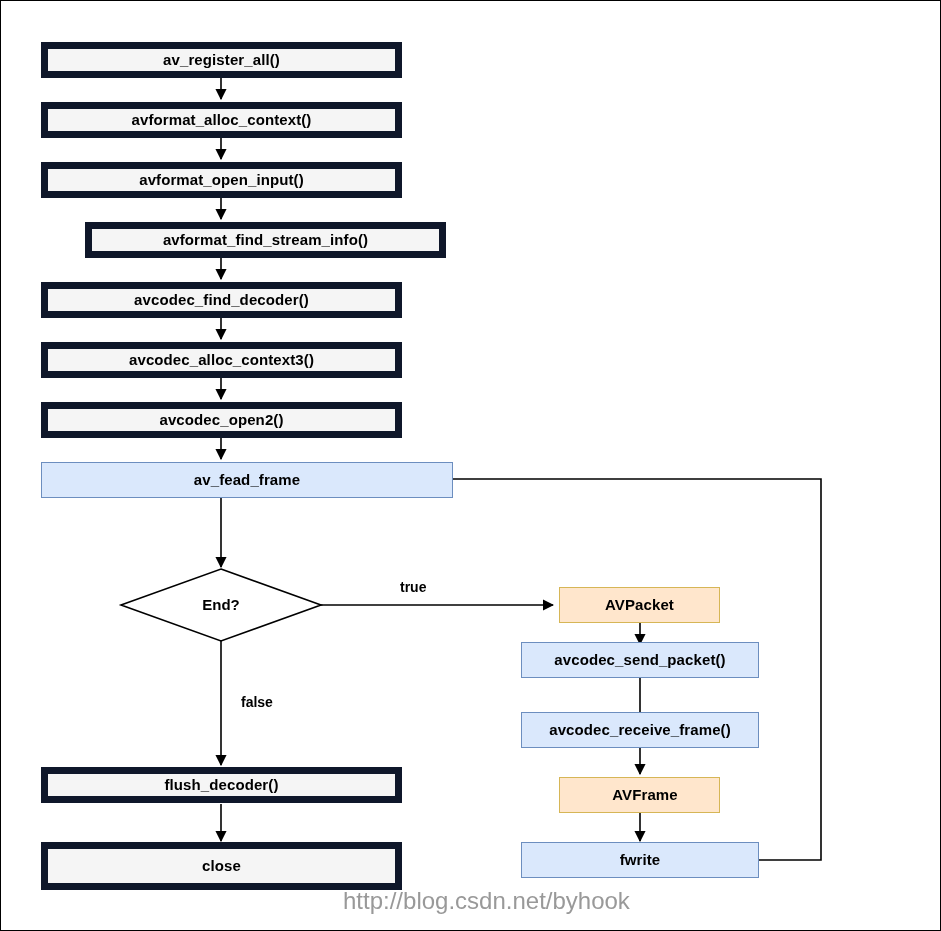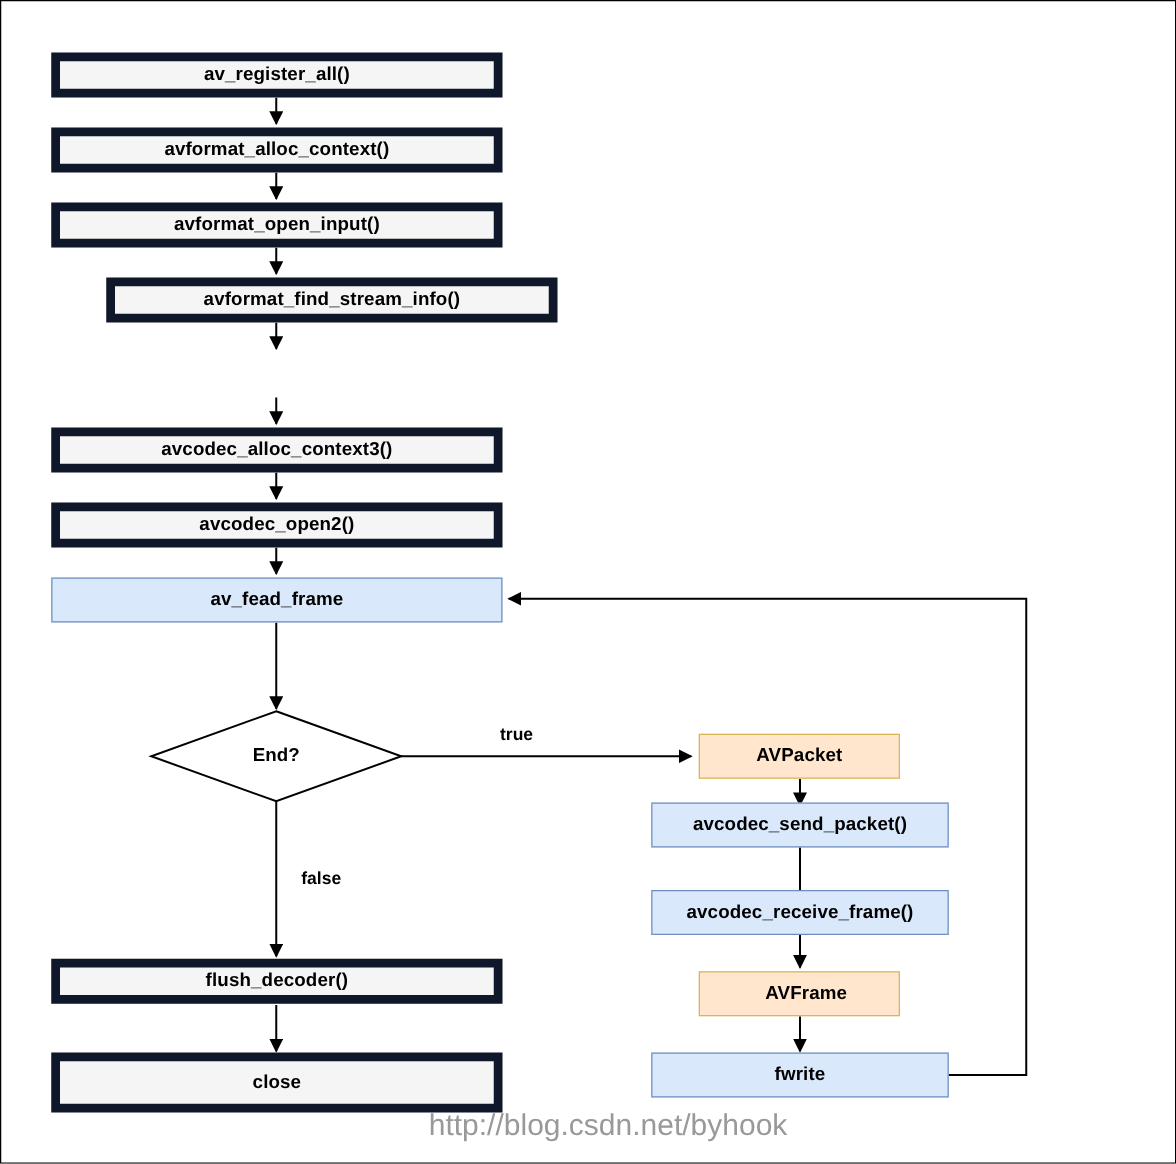--- a/index.html
+++ b/index.html
@@ -116,27 +116,30 @@
   </div>
   <div class="node gray" style="left:40px; top:101px; width:361px; height:36px;">
     <span>avformat_alloc_context()</span>
   </div>
   <div class="node gray" style="left:40px; top:161px; width:361px; height:36px;text-align:right;">
     <span>avformat_open_input()</span>
   </div>
   <div class="node gray" style="left:40px; top:221px; width:361px; height:36px;margin-left:44px;">
     <span>avformat_find_stream_info()</span>
   </div>
+  <div class="node gray" style="left:40px; top:281px; width:361px; height:36px;">
+    <span>avcodec_find_decoder()</span>
+  </div>
   <div class="node gray" style="left:40px; top:341px; width:361px; height:36px;">
     <span>avcodec_alloc_context3()</span>
   </div>
   <div class="node gray" style="left:40px; top:401px; width:361px; height:36px;">
     <span>avcodec_open2()</span>
   </div>
-  <div class="node blue" style="left:40px; top:461px; width:361px; height:36px;">
+  <div class="node blue" style="left:40px; top:461px; width:412px; height:36px;">
     <span>av_fead_frame</span>
   </div>
 
   <div class="diamond-label" style="left:170px; top:595px; width:100px;">End?</div>
 
   <div class="edge-label" style="left:399px; top:578px;">true</div>
   <div class="edge-label" style="left:240px; top:693px;">false</div>
 
   <div class="node gray" style="left:40px; top:766px; width:361px; height:36px;align-items:center;">
     <span>flush_decoder()</span>

